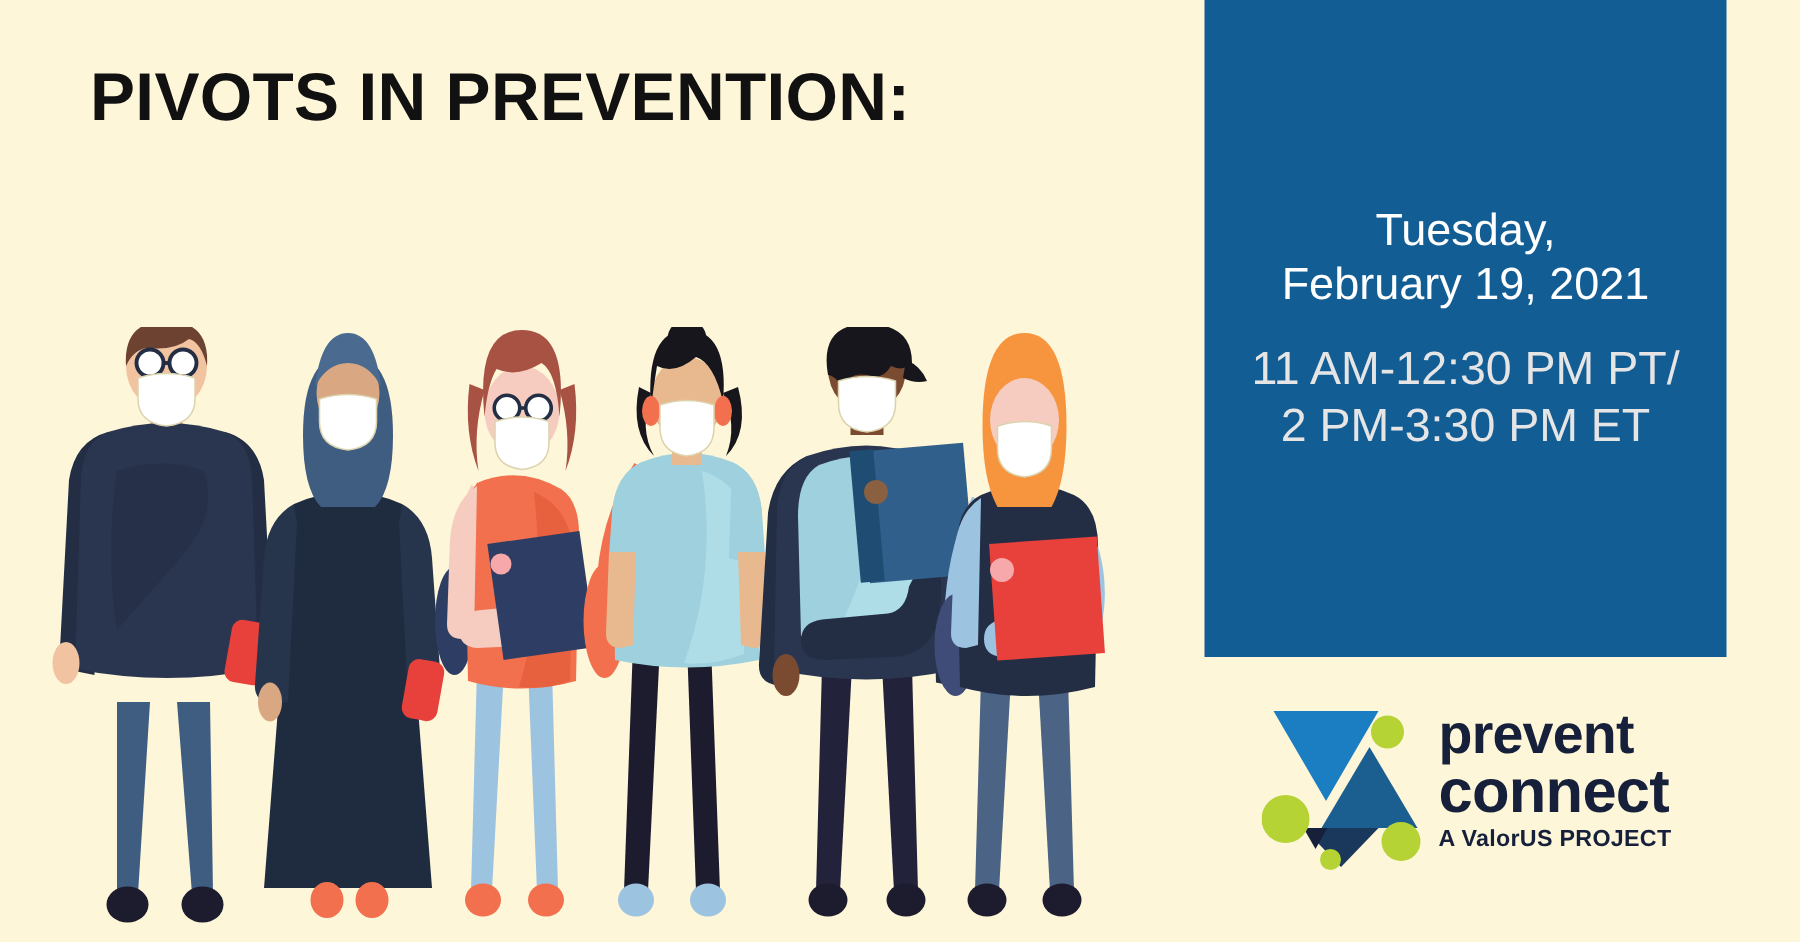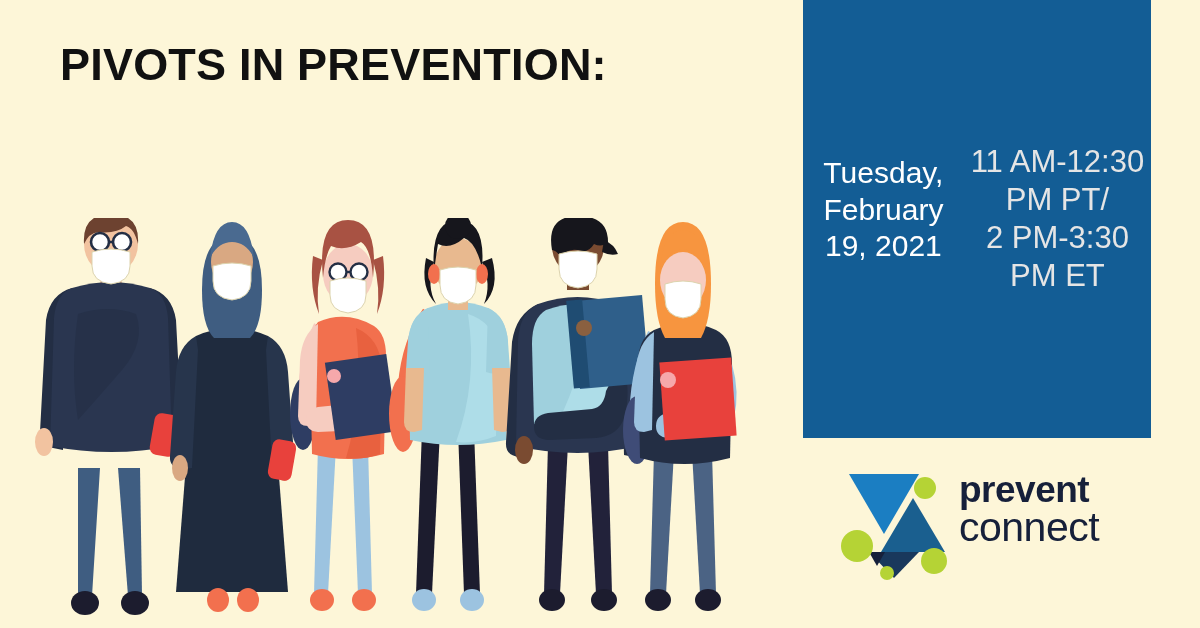--- a/index.html
+++ b/index.html
@@ -20,39 +20,39 @@
   .title-sub{
     font-size:35px;font-weight:300;color:#131313;
     line-height:1.32;margin:0;letter-spacing:0.2px;
   }
   .title-sub span{display:block;white-space:nowrap;}
 
   
   .info-panel{
     position:absolute;left:803px;top:0px;width:348px;height:438px;
     background:#135d95;
-    display:flex;flex-direction:row;align-items:center;justify-content:center;
+    display:flex;flex-direction:column;align-items:center;justify-content:center;
   }
   .info-date{
     color:#ffffff;font-size:30px;font-weight:300;line-height:1.22;
     text-align:center;margin:0 0 18px 0;
   }
   .info-date span{display:block;}
   .info-time{
     color:#e5e5e5;font-size:31px;font-weight:400;line-height:1.22;
     text-align:center;margin:0;
   }
   .info-time span{display:block;}
 
   
   .logo{position:absolute;left:841px;top:468px;width:280px;height:118px;}
   .logo-mark{position:absolute;left:0;top:0;width:112px;height:112px;}
   .logo-text{position:absolute;left:118px;top:4px;width:170px;}
   .wm-prevent{font-size:37px;font-weight:bold;color:#16203a;line-height:0.95;letter-spacing:-0.5px;margin:0;}
-  .wm-connect{font-size:41px;font-weight:400;color:#16203a;line-height:0.98;letter-spacing:-0.5px;margin:0;}
+  .wm-connect{font-size:41px;font-weight:700;color:#16203a;line-height:0.98;letter-spacing:-0.5px;margin:0;}
   .wm-tag{font-size:15.5px;font-weight:bold;color:#16203a;letter-spacing:0.2px;margin:4px 0 0 0;}
 
   
   .illustration{position:absolute;left:0px;top:218px;width:800px;height:410px;}
   .illustration svg{display:block;}
 </style>
 </head>
 <body>
 
 <div id="canvas">
@@ -269,16 +269,17 @@
         <path d="M28 84 L44 84 L36 98 Z" fill="#16203a"></path>
         <circle cx="84" cy="20" r="11" fill="#b5d335"></circle>
         <circle cx="16" cy="78" r="16" fill="#b5d335"></circle>
         <circle cx="93" cy="93" r="13" fill="#b5d335"></circle>
         <circle cx="46" cy="105" r="7" fill="#b5d335"></circle>
       </svg>
     </div>
     <div class="logo-text">
       <p class="wm-prevent">prevent</p>
       <p class="wm-connect">connect</p>
+      <p class="wm-tag">A ValorUS PROJECT</p>
     </div>
   </div>
 
 </div>
 
 </body></html>

